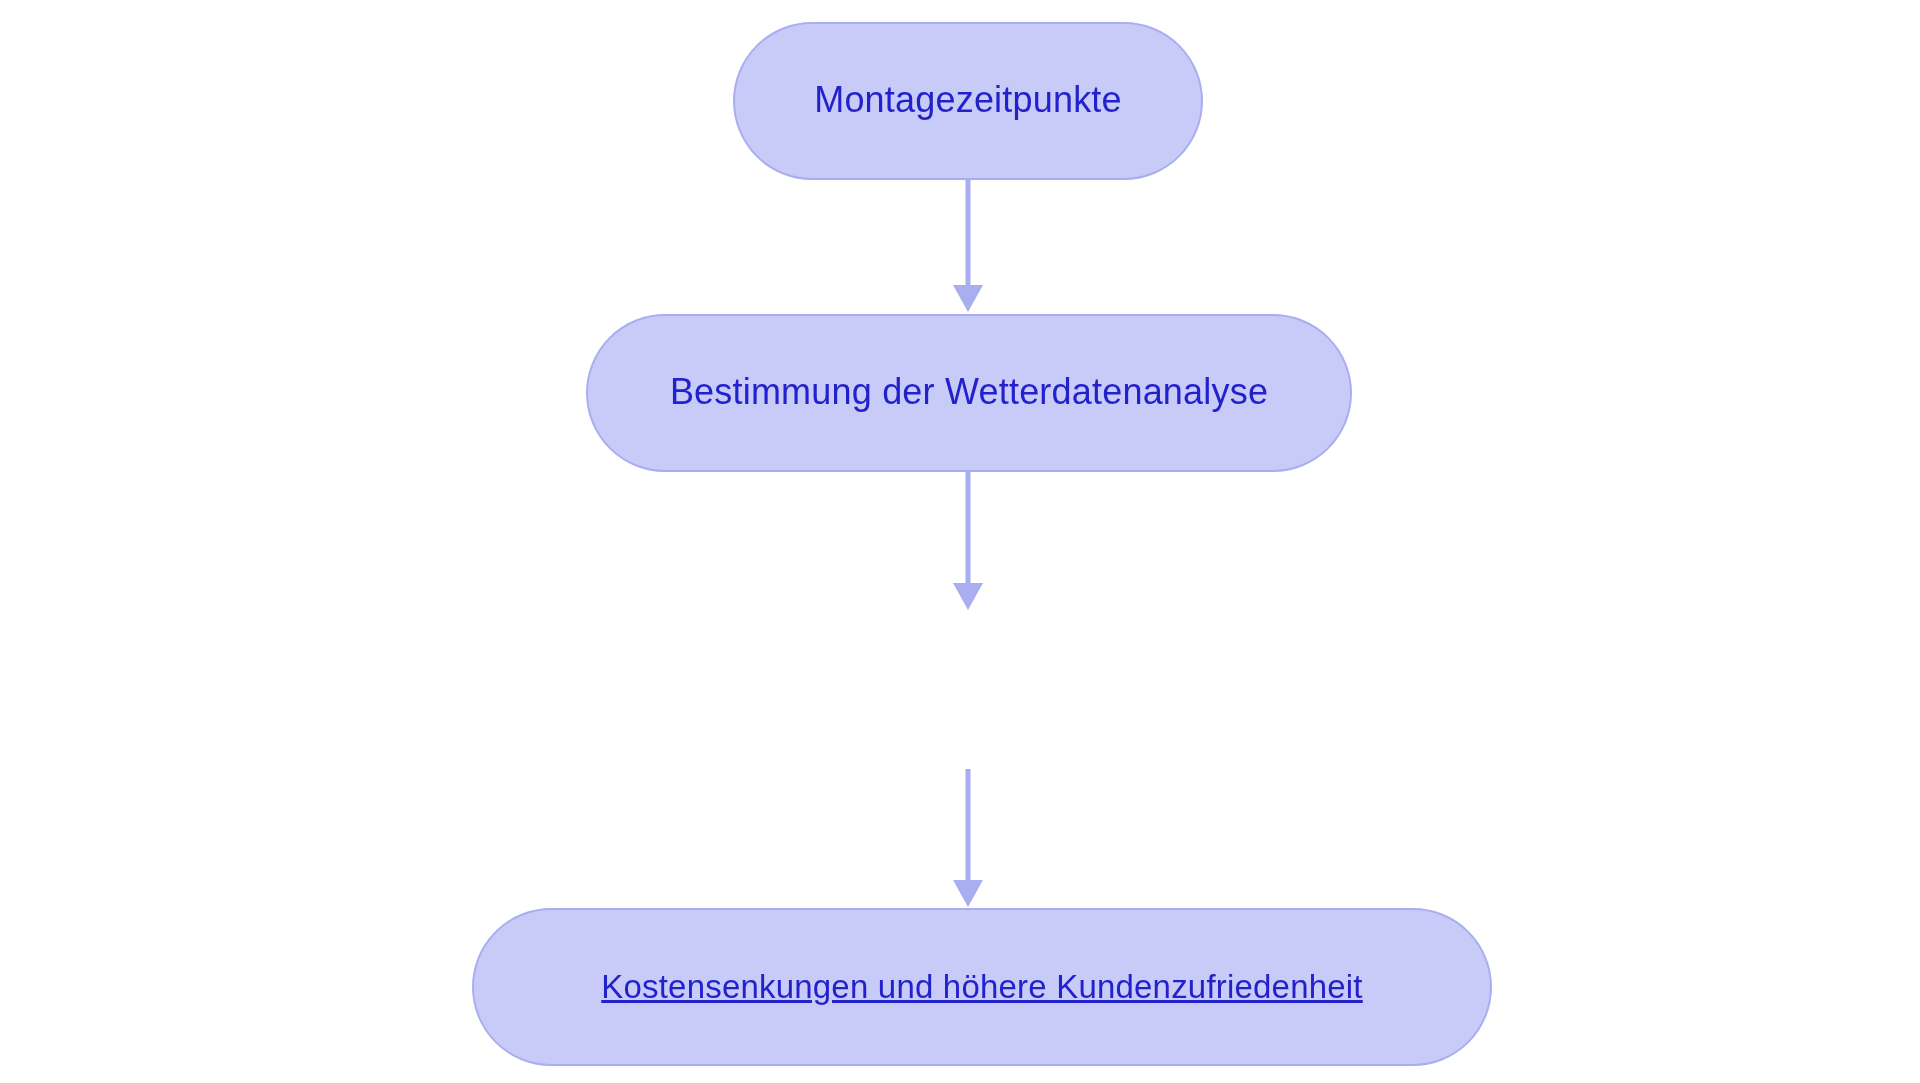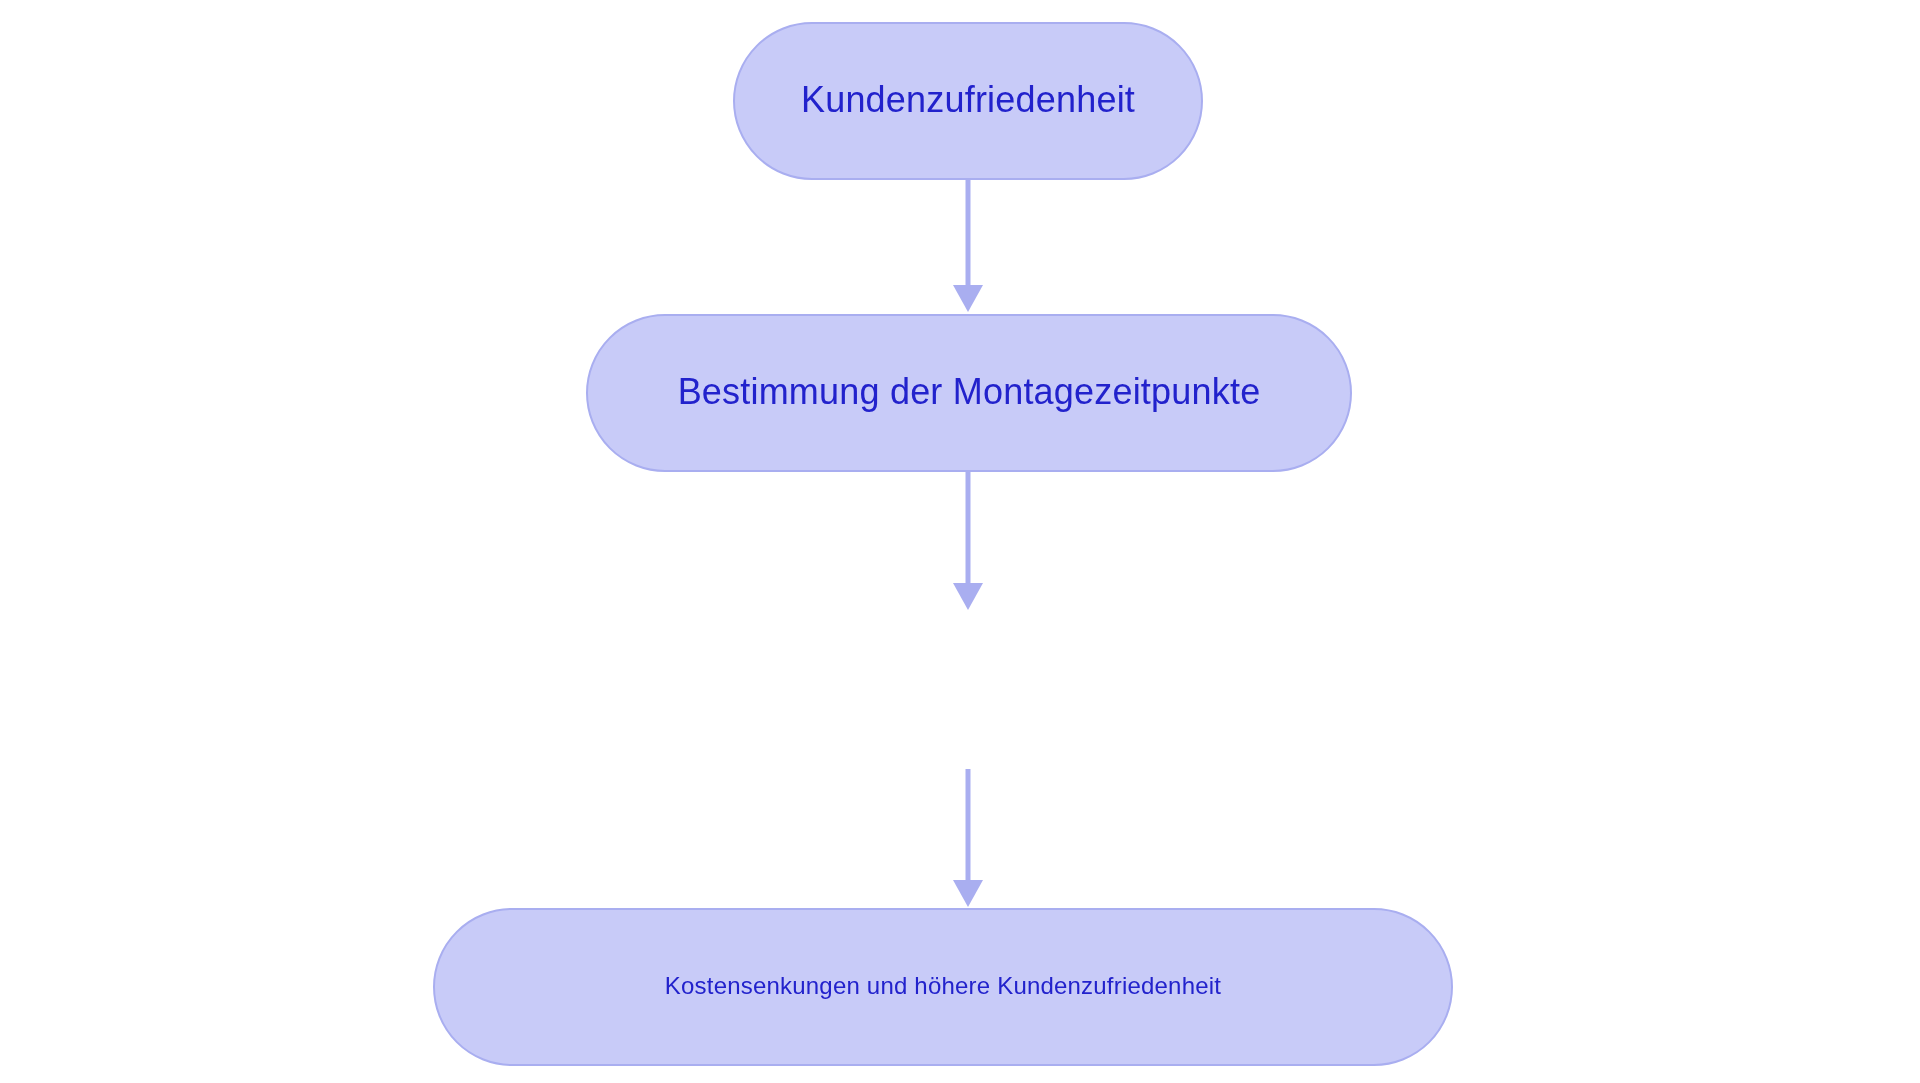--- a/index.html
+++ b/index.html
@@ -37,21 +37,21 @@
   .flow-node .node-label {
     display: block;
     line-height: 1;
     padding-bottom: 2px;
   }
 
   
   #node-1 { left: 733px;  top: 22px;  width: 470px; height: 158px; font-size: 36px; }
   #node-2 { left: 586px;  top: 314px; width: 766px; height: 158px; font-size: 36px; }
   #node-3 { left: 419px;  top: 611px; width: 1095px; height: 158px; font-size: 36px; }
-  #node-4 { left: 433px;  top: 908px; width: 1020px; height: 158px; font-size: 24px; }
+  #node-4 { left: 472px;  top: 908px; width: 1020px; height: 158px; font-size: 33px; text-decoration: underline; }
 
   
   .connector {
     position: absolute;
     left: 0;
     top: 0;
     width: 1920px;
     height: 1083px;
     pointer-events: none;
   }
@@ -81,25 +81,25 @@
       <polygon class="conn-head" points="953,583 983,583 968,610" style="fill: rgb(169, 174, 240);"></polygon>
     </g>
 
     <g>
       <line class="conn-line" x1="968" y1="769" x2="968" y2="880" style="stroke: rgb(169, 174, 240);"></line>
       <polygon class="conn-head" points="953,880 983,880 968,907" style="fill: rgb(169, 174, 240);"></polygon>
     </g>
   </svg>
 
   <div class="flow-node" id="node-1" style="background: rgb(200, 203, 248); border-color: rgb(169, 174, 240); color: rgb(34, 34, 204);">
-    <span class="node-label">Kundenzufriedenheit</span>
+    <span class="node-label">Montagezeitpunkte</span>
   </div>
 
   <div class="flow-node" id="node-2" style="background: rgb(200, 203, 248); border-color: rgb(169, 174, 240); color: rgb(34, 34, 204);">
-    <span class="node-label">Bestimmung der Montagezeitpunkte</span>
+    <span class="node-label">Bestimmung der Wetterdatenanalyse</span>
   </div>
 
 
   <div class="flow-node" id="node-4" style="background: rgb(200, 203, 248); border-color: rgb(169, 174, 240); color: rgb(34, 34, 204);">
     <span class="node-label">Kostensenkungen und höhere Kundenzufriedenheit</span>
   </div>
 
 </div>
 
 </body></html>

